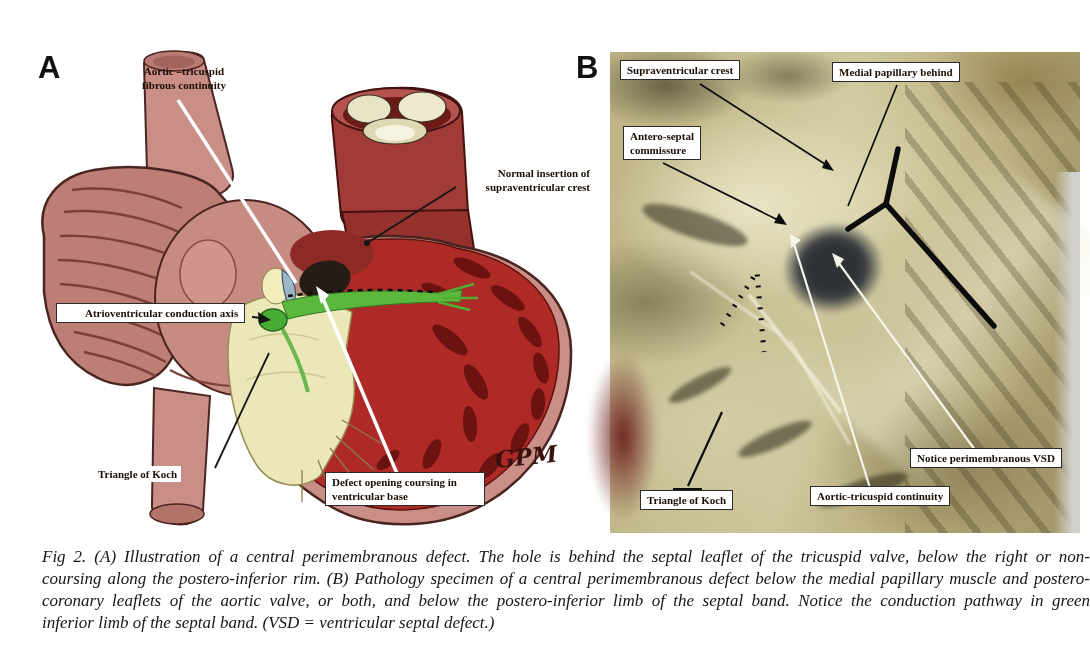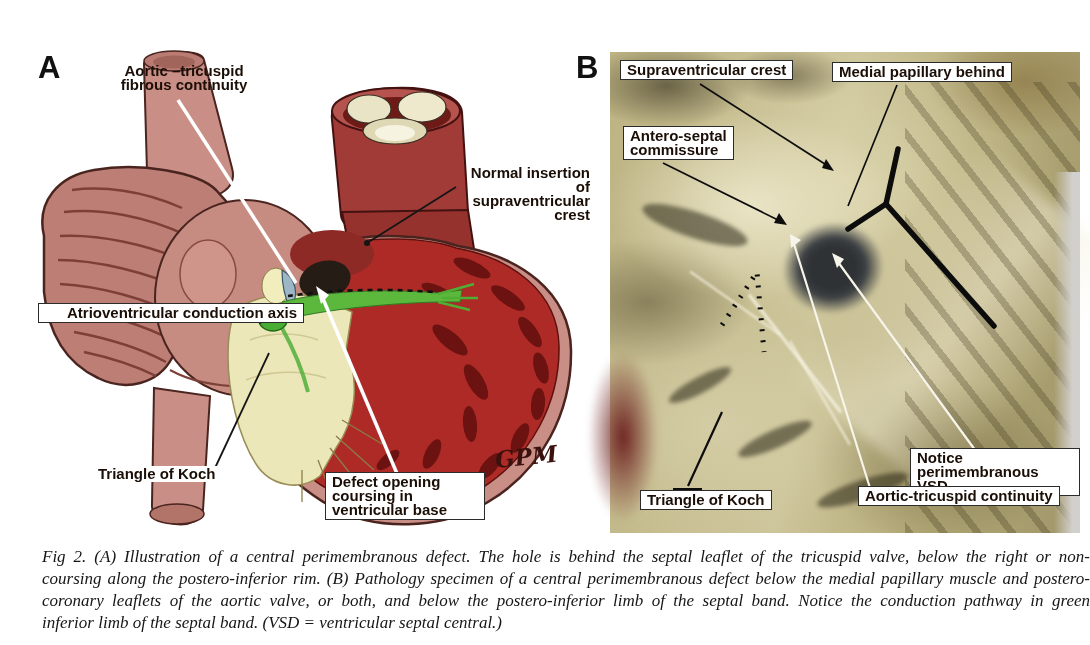--- a/index.html
+++ b/index.html
@@ -5,22 +5,22 @@
   html,body{margin:0;padding:0;background:#fff;}
   body{width:1090px;height:645px;position:relative;overflow:hidden;
        font-family:"Liberation Serif",serif;}
   .page{position:absolute;inset:0;background:#fff;}
 
   
   .panel-letter{position:absolute;font-family:"Liberation Sans",sans-serif;
     font-weight:bold;font-size:31px;color:#111;}
 
   
-  .lbl{position:absolute;font-family:Liberation Sans, sans-serif;font-weight:bold;
-    font-size:15px;line-height:14px;color:#1a0e06;white-space:pre-line;z-index:30;}
+  .lbl{position:absolute;font-family:Liberation Serif, serif;font-weight:bold;
+    font-size:11px;line-height:14px;color:#1a0e06;white-space:pre-line;z-index:30;}
   .lbl.boxed{background:#fff;border:1px solid #2b2b2b;padding:2px 6px;}
   .lbl.plain{background:#fff;padding:1px 4px;}
   .lbl.bare{background:transparent;}
   .lbl.center{text-align:center;}
 
   
   .panelA{position:absolute;left:30px;top:40px;width:550px;height:500px;z-index:10;}
 
   
   .panelB{position:absolute;left:610px;top:52px;width:470px;height:481px;z-index:5;
@@ -176,21 +176,21 @@
       <line x1="185" y1="428" x2="239" y2="313" stroke="#151515" stroke-width="1.8"></line>
     </g>
 
     <text x="466" y="428" font-size="23" font-style="italic" font-weight="bold" font-family="DejaVu Serif, serif" fill="#3a110d" transform="rotate(-6 466 428)">GPM</text>
   </svg>
 
   <div class="lbl bare center" style="left:110px;top:64px;width:148px;">Aortic –tricuspid
 fibrous continuity</div>
   <div class="lbl bare" style="left:455px;top:166px;width:135px;text-align:right;">Normal insertion of
 supraventricular crest</div>
-  <div class="lbl boxed" style="left:38px;top:303px;padding-left:28px;">Atrioventricular  conduction axis</div>
+  <div class="lbl boxed" style="left:56px;top:303px;padding-left:28px;">Atrioventricular  conduction axis</div>
   <div class="lbl plain" style="left:94px;top:466px;">Triangle of Koch</div>
   <div class="lbl boxed" style="left:325px;top:472px;width:146px;">Defect opening coursing in
 ventricular base</div>
 
   <div class="panel-letter" style="left:576px;top:50px;">B</div>
 
   <div class="panelB">
     <div class="blob pb-sheen"></div>
     <div class="blob pb-ridges"></div>
     <div class="blob pb-hole"></div>
@@ -222,24 +222,24 @@
       <polygon points="222,201 234,207 227,216" fill="#f7f4ea"></polygon>
       <line x1="260" y1="436" x2="184" y2="192" stroke="#f7f4ea" stroke-width="2.2"></line>
       <polygon points="180,182 191,188 181,196" fill="#f7f4ea"></polygon>
     </svg>
 
     <div class="lbl boxed" style="left:10px;top:8px;">Supraventricular crest</div>
     <div class="lbl boxed" style="left:222px;top:10px;">Medial papillary behind</div>
     <div class="lbl boxed" style="left:13px;top:74px;">Antero-septal
 commissure</div>
     <div class="lbl boxed" style="left:300px;top:396px;">Notice perimembranous VSD</div>
-    <div class="lbl boxed" style="left:200px;top:434px;margin-left:48px;">Aortic-tricuspid continuity</div>
+    <div class="lbl boxed" style="left:200px;top:434px;">Aortic-tricuspid continuity</div>
     <div class="lbl boxed" style="left:30px;top:438px;">Triangle of Koch</div>
   </div>
 
   <div class="caption">
     <div class="jl">Fig 2.  (A) Illustration of a central perimembranous defect. The hole is behind the septal leaflet of the tricuspid valve, below the right or non-</div>
     <div class="jl">coursing along the postero-inferior rim. (B) Pathology specimen of a central perimembranous defect below the medial papillary muscle and postero-</div>
     <div class="jl">coronary leaflets of the aortic valve, or both, and below the postero-inferior limb of the septal band. Notice the conduction pathway in green</div>
-    <div class="ll">inferior limb of the septal band. (VSD = ventricular septal central.)</div>
+    <div class="ll">inferior limb of the septal band. (VSD = ventricular septal defect.)</div>
   </div>
 
 </div>
 
 </body></html>

